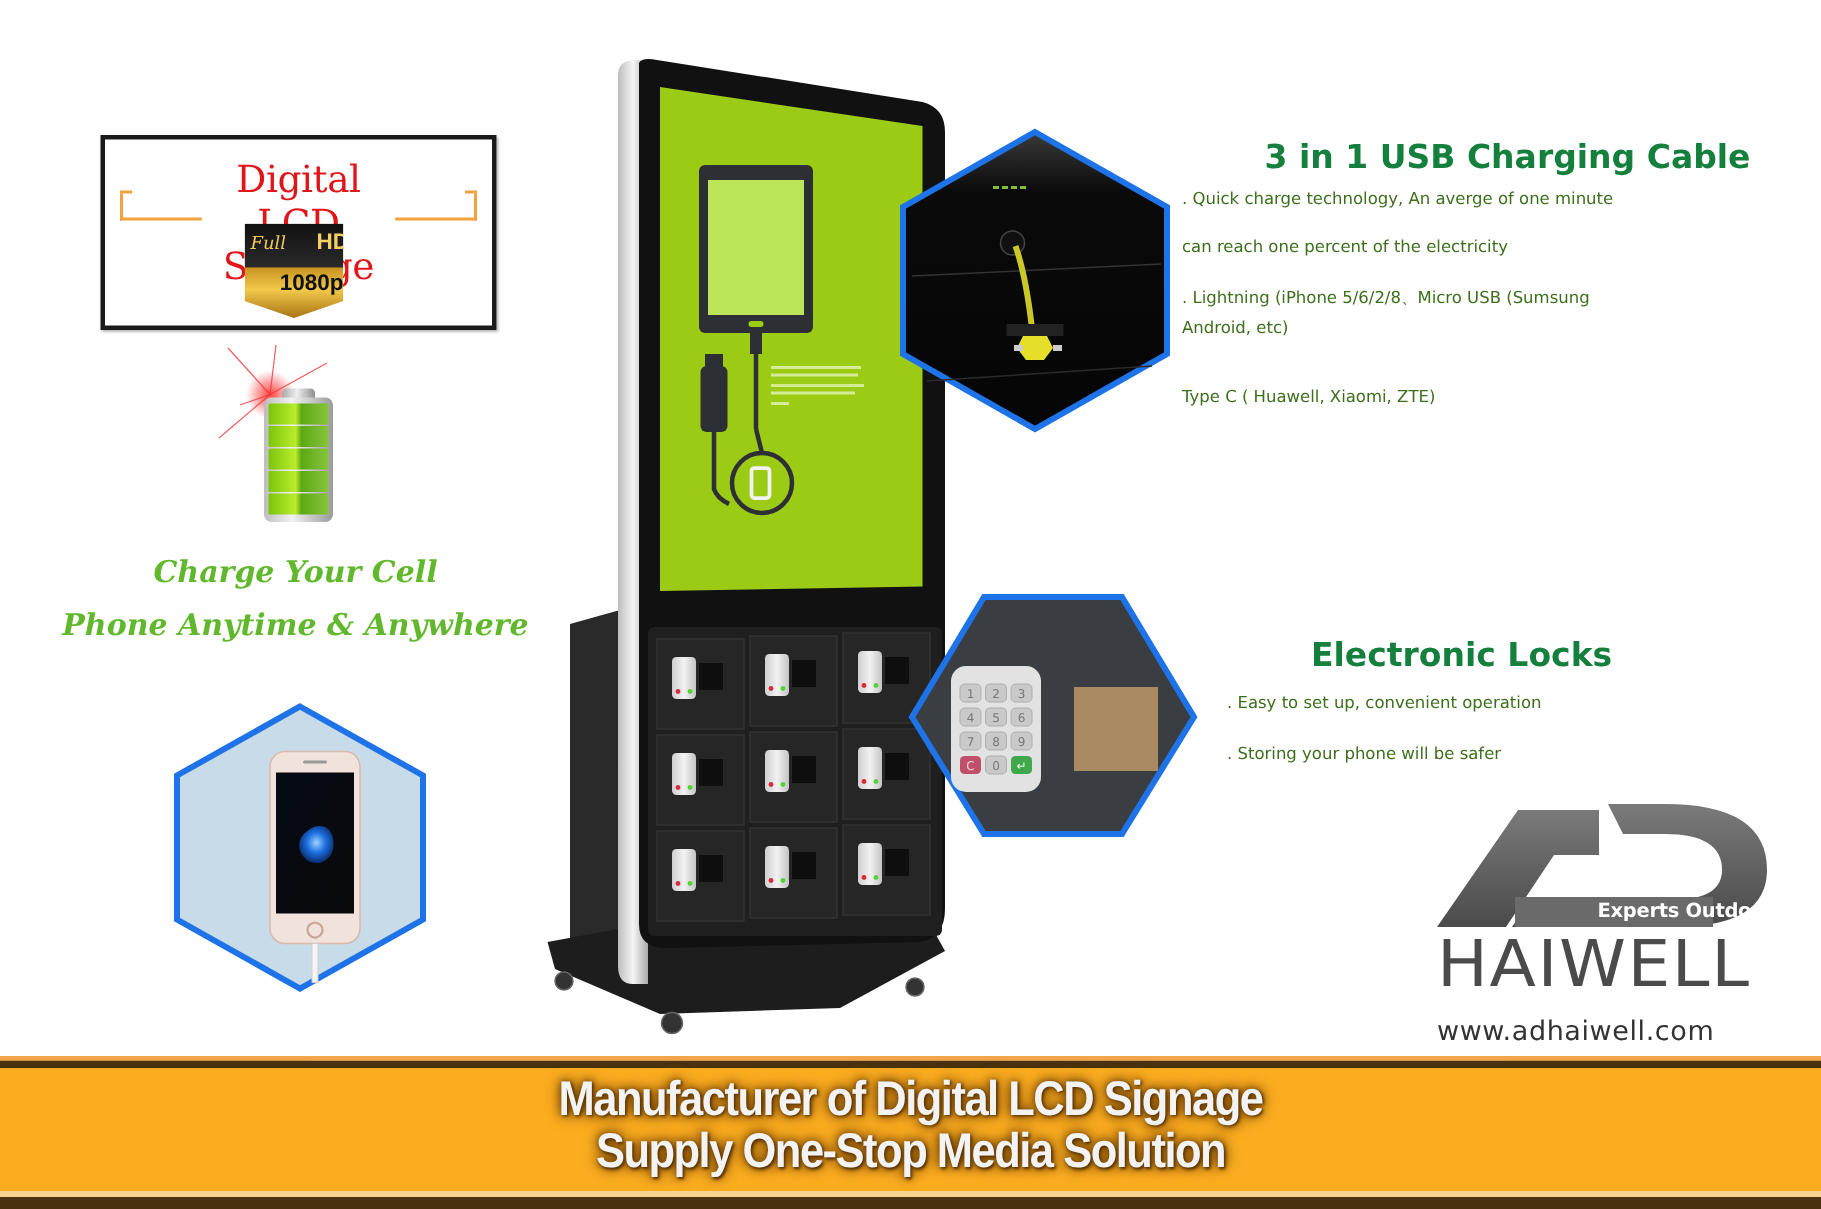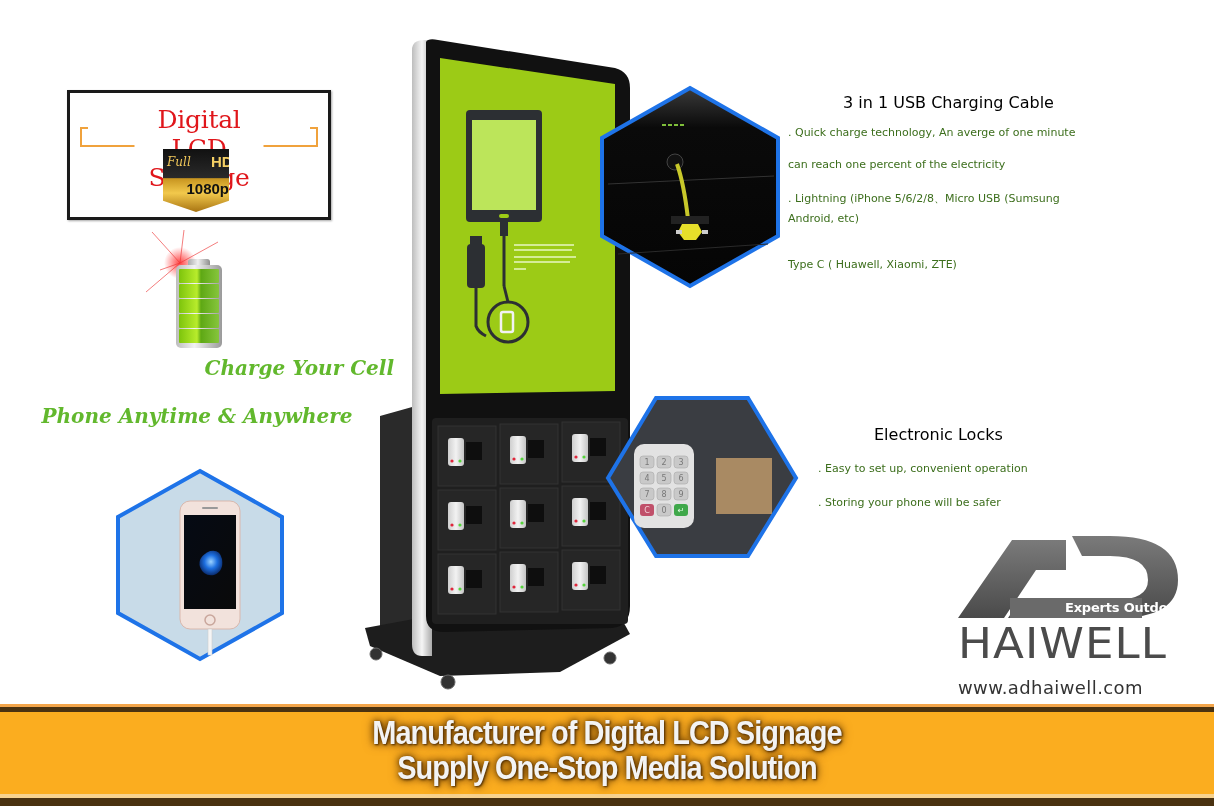--- a/index.html
+++ b/index.html
@@ -63,34 +63,34 @@
   .battery-cell {
     height: 13.5px; margin-bottom: 1.5px; border-radius: 1px;
     background: linear-gradient(90deg, #7dc40c 0%, #b8ec2c 45%, #5ea814 55%, #86c53c 100%);
   }
 
   .charge-text {
     position: absolute; left: 0; width: 394px; text-align: center;
     font-family: "DejaVu Serif", serif; font-weight: bold; font-style: italic;
     color: #62b82d; font-size: 20px;
   }
-  .charge-l1 { top: 356px; text-align: right; }
+  .charge-l1 { top: 369px; }
   .charge-l2 { top: 404px; }
 
   
   .hex-wrap { position: absolute; }
   .hex-wrap svg { position: absolute; left: 0; top: 0; }
 
   
   .kiosk { position: absolute; left: 360px; top: 36px; width: 280px; height: 660px; }
 
   
   .feature-title {
-    position: absolute; font-family: "DejaVu Sans", sans-serif; font-weight: normal;
-    color: #000000; font-size: 16px;
+    position: absolute; font-family: "DejaVu Sans", sans-serif; font-weight: bold;
+    color: #15803d; font-size: 22px;
   }
   .feature-line {
     position: absolute; font-family: "DejaVu Sans", sans-serif;
     color: #3c6e1c; font-size: 11px; white-space: nowrap;
   }
 
   
   .logo { position: absolute; left: 950px; top: 530px; width: 240px; height: 175px; }
   .logo-experts {
     position: absolute; left: 70px; top: 70px; font-family: "DejaVu Sans", sans-serif;

